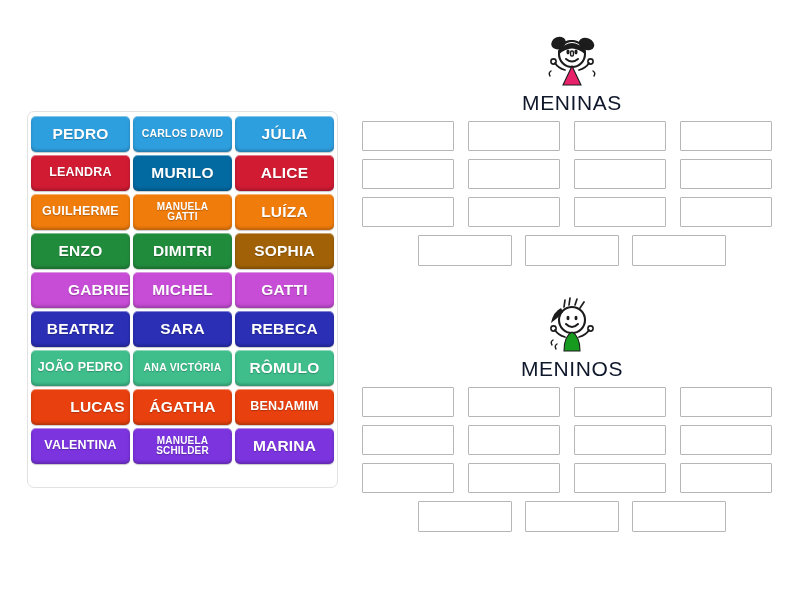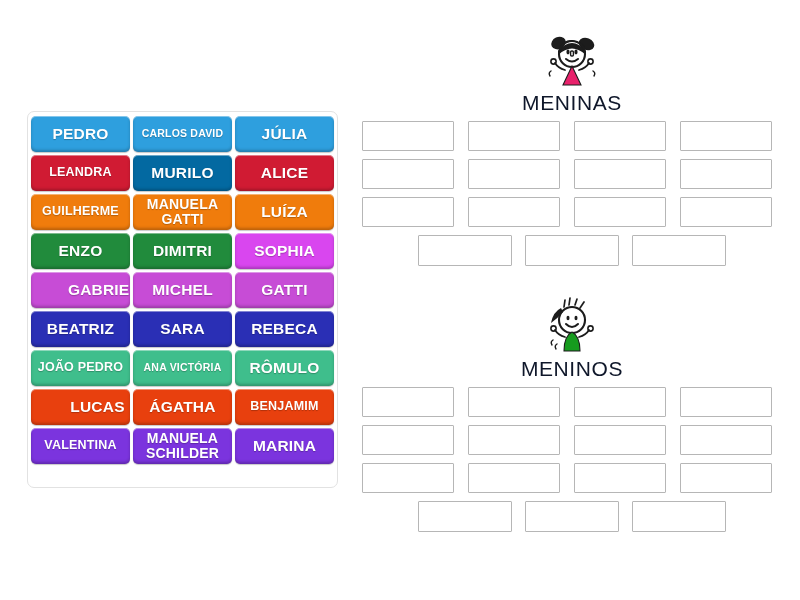--- a/index.html
+++ b/index.html
@@ -49,21 +49,21 @@
                 0 1px 1px rgba(0,0,0,0.22);
     text-shadow: 0 1px 1px rgba(0,0,0,0.25);
     cursor: move;
     padding: 0 2px;
     box-sizing: border-box;
     overflow: hidden;
   }
   .tile.sz-lg { font-size: 15.5px; }
   .tile.sz-md { font-size: 12.5px; }
   .tile.sz-sm { font-size: 10.5px; }
-  .tile.two-line { font-size: 14px; white-space: pre-line; }
+  .tile.two-line { font-size: 10px; white-space: pre-line; }
 
   
   .zone {
     position: absolute;
     width: 420px;
     left: 362px;
   }
   #zone-meninas { top: 30px; }
   #zone-meninos { top: 296px; }
 
@@ -115,21 +115,21 @@
       <div class="tile sz-lg" style="background: rgb(46, 159, 222);">JÚLIA</div>
       <div class="tile sz-md" style="background: rgb(208, 27, 51);">LEANDRA</div>
       <div class="tile sz-lg" style="background: #0369a1;">MURILO</div>
       <div class="tile sz-lg" style="background: rgb(208, 27, 51);">ALICE</div>
       <div class="tile sz-md" style="background: rgb(240, 124, 12);">GUILHERME</div>
       <div class="tile sz-sm two-line" style="background: rgb(240, 124, 12);">MANUELA
 GATTI</div>
       <div class="tile sz-lg" style="background: rgb(240, 124, 12);">LUÍZA</div>
       <div class="tile sz-lg" style="background: rgb(33, 139, 60);">ENZO</div>
       <div class="tile sz-lg" style="background: rgb(33, 139, 60);">DIMITRI</div>
-      <div class="tile sz-lg" style="background: #d946ef;">SOPHIA</div>
+      <div class="tile sz-lg" style="background: #a16207;">SOPHIA</div>
       <div class="tile sz-lg" style="background: rgb(199, 76, 214); padding-left: 48px;">GABRIEL</div>
       <div class="tile sz-lg" style="background: rgb(199, 76, 214);">MICHEL</div>
       <div class="tile sz-lg" style="background: rgb(199, 76, 214);">GATTI</div>
       <div class="tile sz-lg" style="background: rgb(42, 47, 181);">BEATRIZ</div>
       <div class="tile sz-lg" style="background: rgb(42, 47, 181);">SARA</div>
       <div class="tile sz-lg" style="background: rgb(42, 47, 181);">REBECA</div>
       <div class="tile sz-md" style="background: rgb(63, 190, 140);">JOÃO PEDRO</div>
       <div class="tile sz-sm" style="background: rgb(63, 190, 140);">ANA VICTÓRIA</div>
       <div class="tile sz-lg" style="background: rgb(63, 190, 140);">RÔMULO</div>
       <div class="tile sz-lg" style="background: rgb(232, 64, 14); padding-left: 36px;">LUCAS</div>

